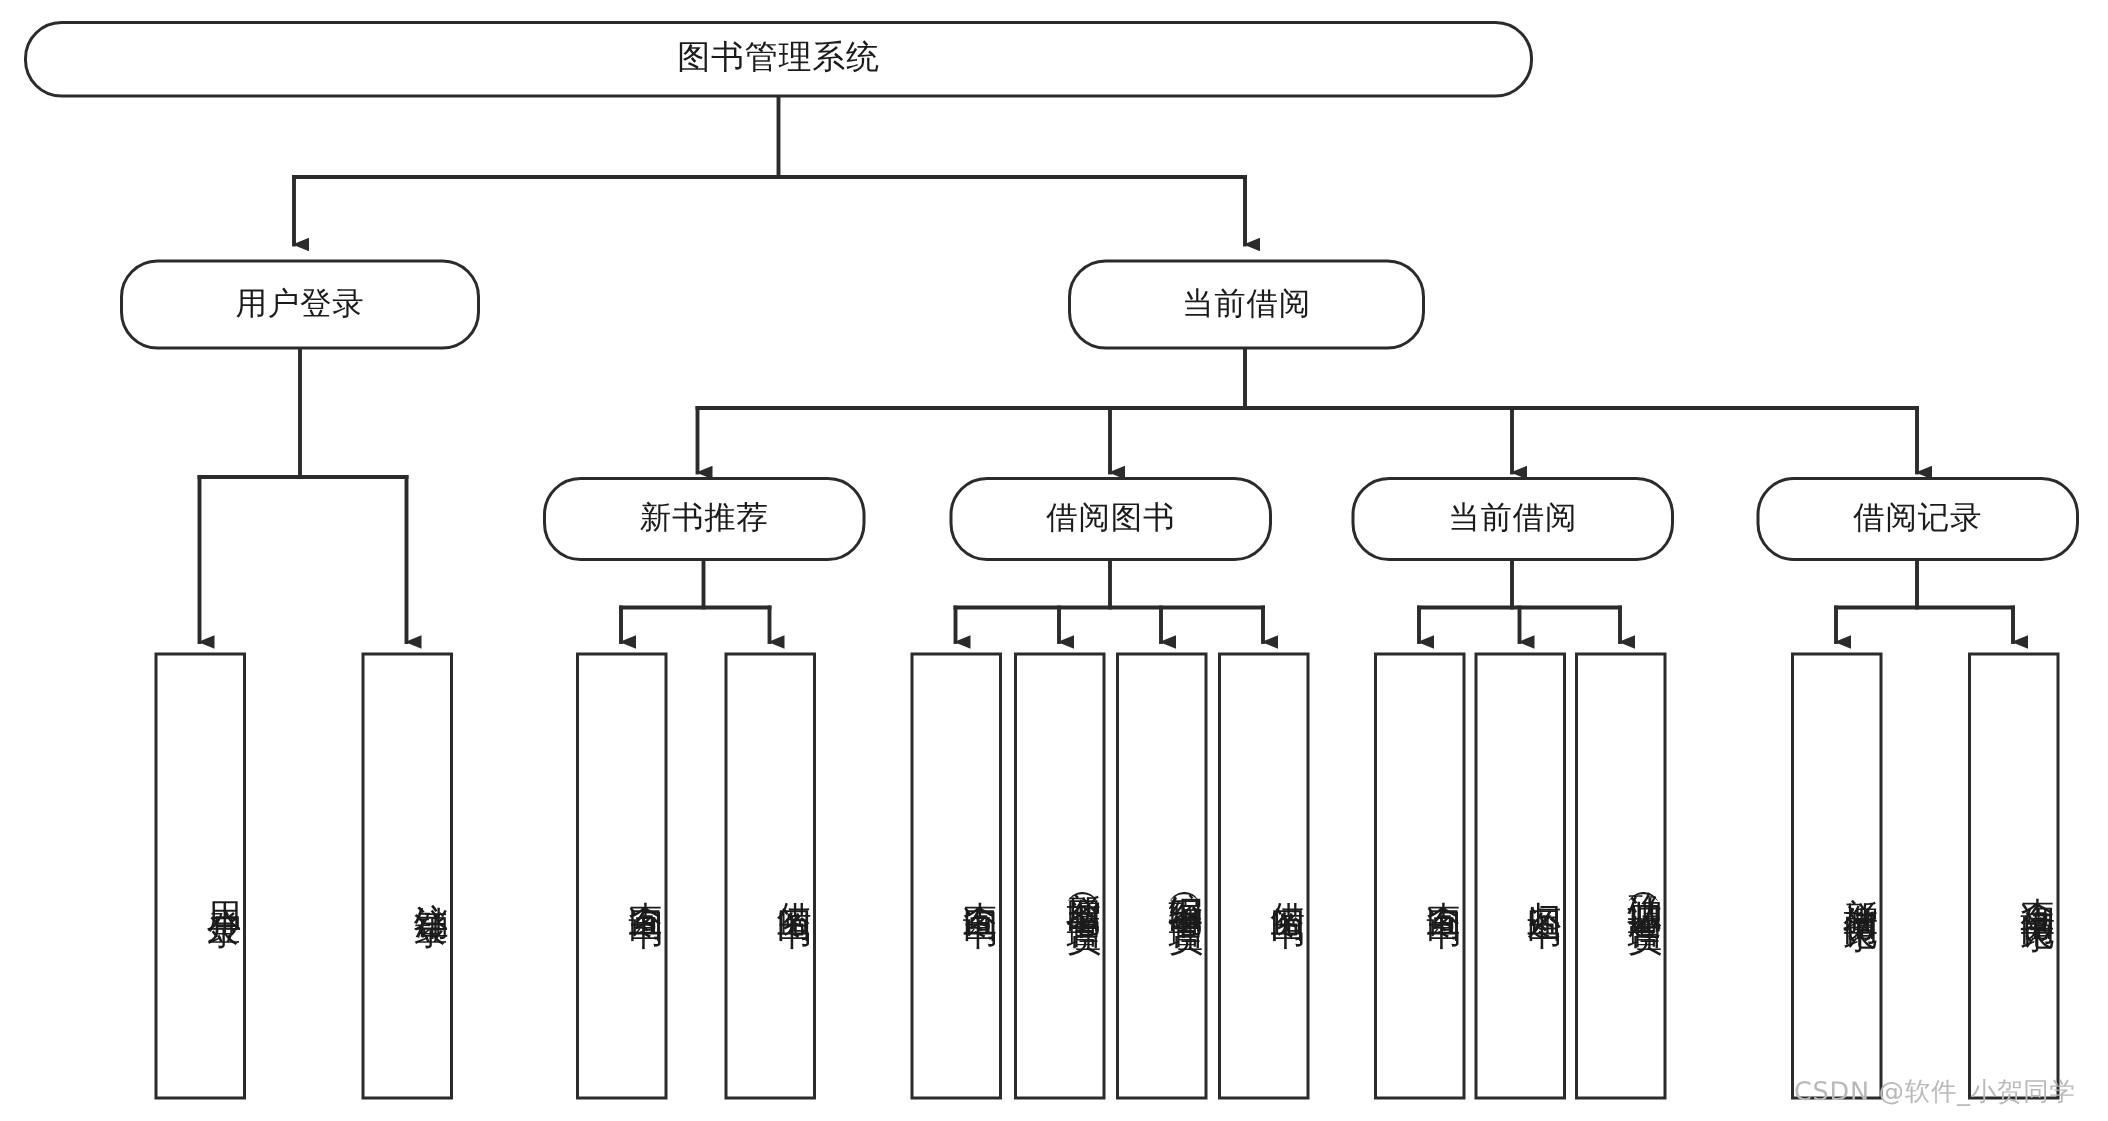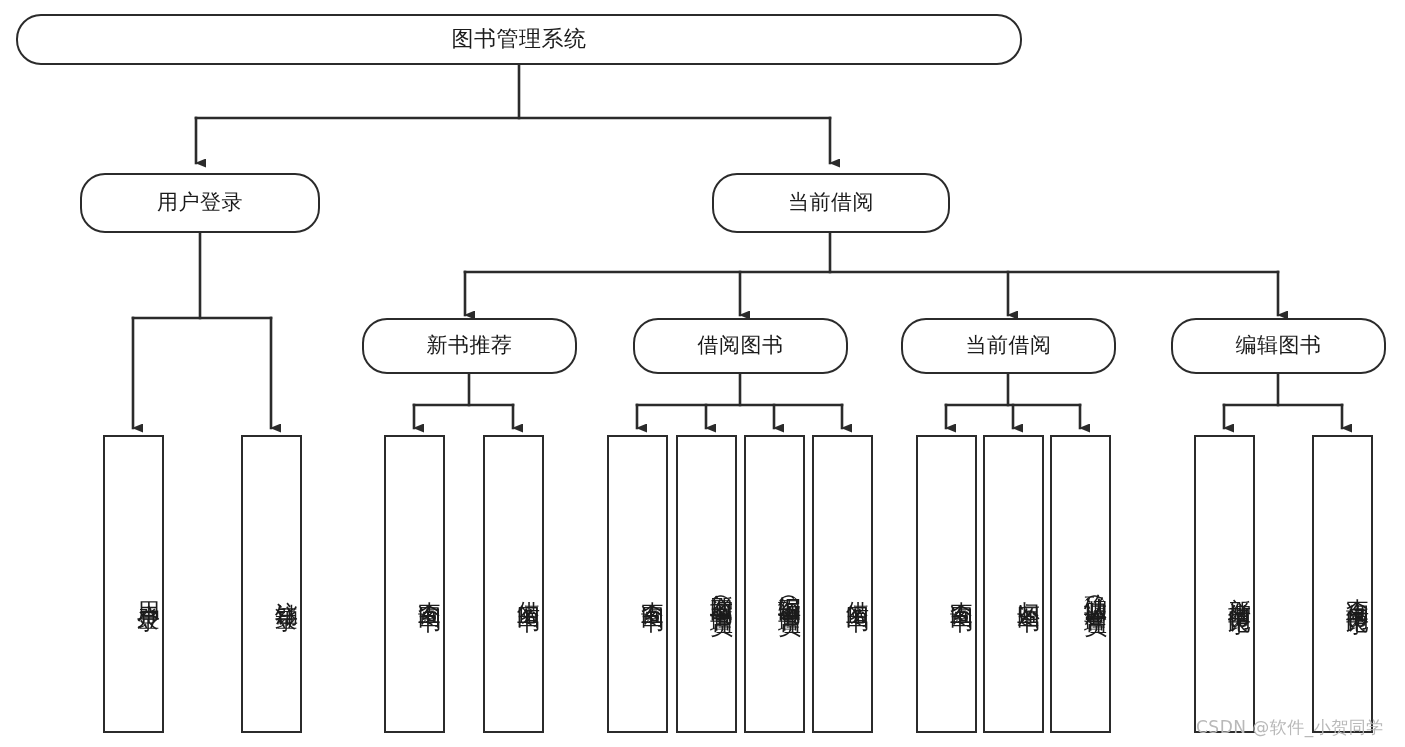--- a/index.html
+++ b/index.html
@@ -138,21 +138,21 @@
   <div class="node horiz" style="left:362px; top:318px; width:215px; height:56px;">
     <span>新书推荐</span>
   </div>
   <div class="node horiz" style="left:633px; top:318px; width:215px; height:56px;">
     <span>借阅图书</span>
   </div>
   <div class="node horiz" style="left:901px; top:318px; width:215px; height:56px;">
     <span>当前借阅</span>
   </div>
   <div class="node horiz" style="left:1171px; top:318px; width:215px; height:56px;">
-    <span>编辑图书</span>
+    <span>借阅记录</span>
   </div>
 
   <div class="node vert" style="left:103px; top:435px; width:61px; height:298px;">
     <span class="vlabel">用户登录</span>
   </div>
   <div class="node vert" style="left:241px; top:435px; width:61px; height:298px;">
     <span class="vlabel">注销登录</span>
   </div>
 
   <div class="node vert" style="left:384px; top:435px; width:61px; height:298px;">

